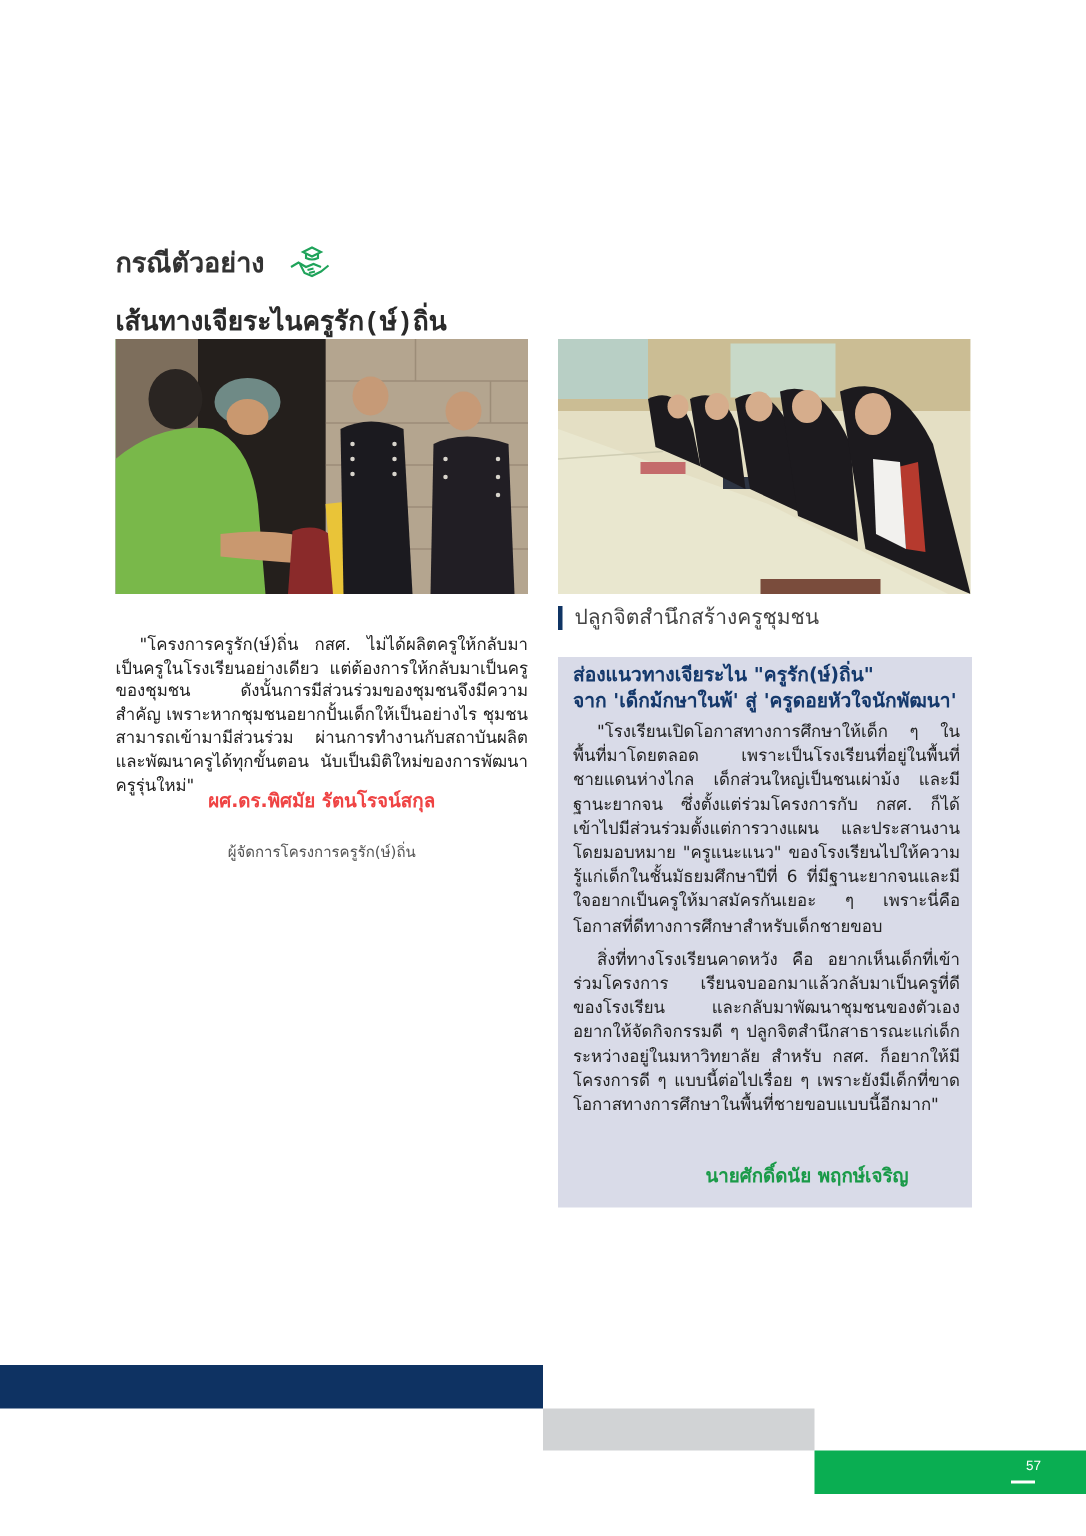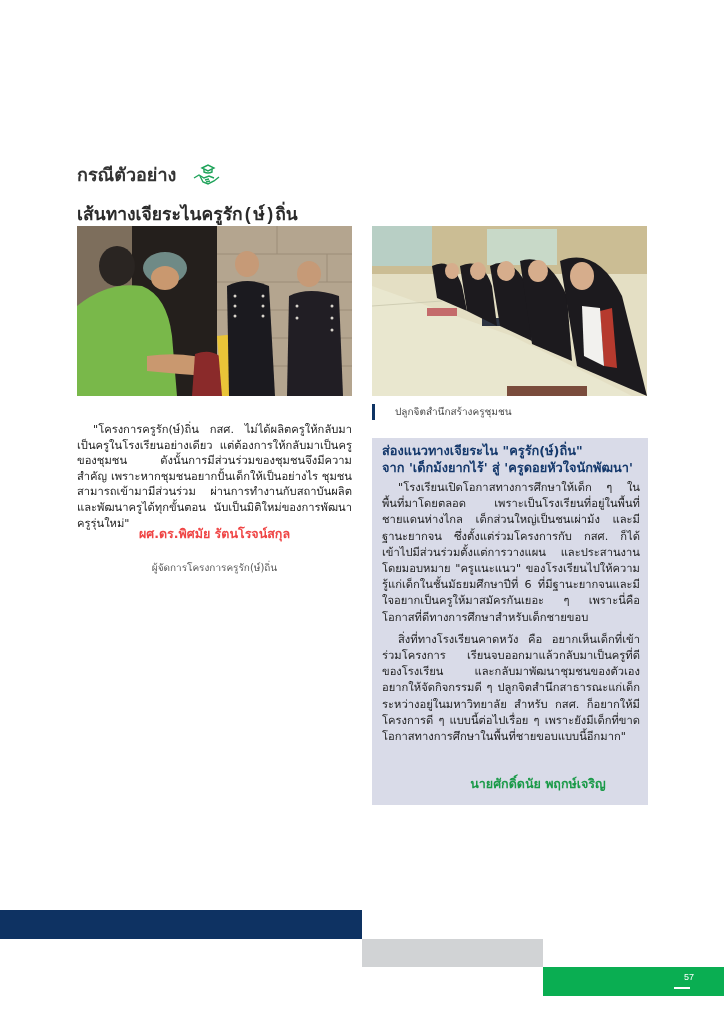--- a/index.html
+++ b/index.html
@@ -15,22 +15,22 @@
       display: flex; align-items: center; gap: 16px; white-space: nowrap;
     }
     .section-icon { width: 30px; height: 26px; display: inline-block; }
     .title {
       left: 77px; top: 200px; font-size: 17.5px; font-weight: bold; color: #2a2a2a; white-space: nowrap; font-family: Liberation Mono, monospace;
     }
     .photo { overflow: hidden; }
     .photo1 { left: 77px; top: 226px; width: 275px; height: 170px; background: linear-gradient(90deg,#7aa65a 0%,#5a4a3a 35%,#2b2623 55%,#b8a58c 70%,#a89782 100%); }
     .photo2 { left: 372px; top: 226px; width: 275px; height: 170px; background: linear-gradient(180deg,#d9d2b8 0%,#ece8cf 35%,#e6e3c6 60%,#dcd9b9 100%); }
     .caption {
-      left: 372px; top: 404px; height: 16px; padding-left: 20px; border-left: 3px solid #0f3464;
-      font-size: 10px; color: #444; line-height: 16px; white-space: nowrap;
+      left: 372px; top: 404px; height: 16px; padding-left: 8px; border-left: 3px solid #0f3464;
+      font-size: 14px; color: #444; line-height: 16px; white-space: nowrap;
     }
     .quote {
       left: 77px; top: 422px; width: 275px; font-size: 11.2px; line-height: 15.6px; color: #222;
       text-align: justify; text-indent: 16px;
     }
     .quote-author {
       left: 77px; top: 524px; width: 275px; text-align: center; font-size: 12.5px; font-weight: bold; color: #ef4444;
     }
     .quote-role {
       left: 77px; top: 560px; width: 275px; text-align: center; font-size: 10px; color: #555;
@@ -156,21 +156,21 @@
 
 <div class="abs caption">ปลูกจิตสำนึกสร้างครูชุมชน</div>
 
 <div class="abs quote">"โครงการครูรัก(ษ์)ถิ่น กสศ. ไม่ได้ผลิตครูให้กลับมาเป็นครูในโรงเรียนอย่างเดียว แต่ต้องการให้กลับมาเป็นครูของชุมชน ดังนั้นการมีส่วนร่วมของชุมชนจึงมีความสำคัญ เพราะหากชุมชนอยากปั้นเด็กให้เป็นอย่างไร ชุมชนสามารถเข้ามามีส่วนร่วม ผ่านการทำงานกับสถาบันผลิตและพัฒนาครูได้ทุกขั้นตอน นับเป็นมิติใหม่ของการพัฒนาครูรุ่นใหม่"</div>
 <div class="abs quote-author">ผศ.ดร.พิศมัย รัตนโรจน์สกุล</div>
 <div class="abs quote-role">ผู้จัดการโครงการครูรัก(ษ์)ถิ่น</div>
 
 <div class="abs box"></div>
 <div class="abs box-heading">
   <div>ส่องแนวทางเจียระไน "ครูรัก(ษ์)ถิ่น"</div>
-  <div>จาก 'เด็กม้งยากไร้' สู่ 'ครูดอยหัวใจนักพัฒนา'</div>
+  <div>จาก 'เด็กม้กษาในพ้' สู่ 'ครูดอยหัวใจนักพัฒนา'</div>
 </div>
 <div class="abs box-body">
   <p>"โรงเรียนเปิดโอกาสทางการศึกษาให้เด็ก ๆ ในพื้นที่มาโดยตลอด เพราะเป็นโรงเรียนที่อยู่ในพื้นที่ชายแดนห่างไกล เด็กส่วนใหญ่เป็นชนเผ่าม้ง และมีฐานะยากจน ซึ่งตั้งแต่ร่วมโครงการกับ กสศ. ก็ได้เข้าไปมีส่วนร่วมตั้งแต่การวางแผน และประสานงานโดยมอบหมาย "ครูแนะแนว" ของโรงเรียนไปให้ความรู้แก่เด็กในชั้นมัธยมศึกษาปีที่ 6 ที่มีฐานะยากจนและมีใจอยากเป็นครูให้มาสมัครกันเยอะ ๆ เพราะนี่คือโอกาสที่ดีทางการศึกษาสำหรับเด็กชายขอบ</p>
   <p>สิ่งที่ทางโรงเรียนคาดหวัง คือ อยากเห็นเด็กที่เข้าร่วมโครงการ เรียนจบออกมาแล้วกลับมาเป็นครูที่ดีของโรงเรียน และกลับมาพัฒนาชุมชนของตัวเอง อยากให้จัดกิจกรรมดี ๆ ปลูกจิตสำนึกสาธารณะแก่เด็กระหว่างอยู่ในมหาวิทยาลัย สำหรับ กสศ. ก็อยากให้มีโครงการดี ๆ แบบนี้ต่อไปเรื่อย ๆ เพราะยังมีเด็กที่ขาดโอกาสทางการศึกษาในพื้นที่ชายขอบแบบนี้อีกมาก"</p>
 </div>
 <div class="abs box-author">นายศักดิ์ดนัย พฤกษ์เจริญ</div>
 <div class="abs box-role">
 </div>
 
 <div class="abs bar-navy"></div>

